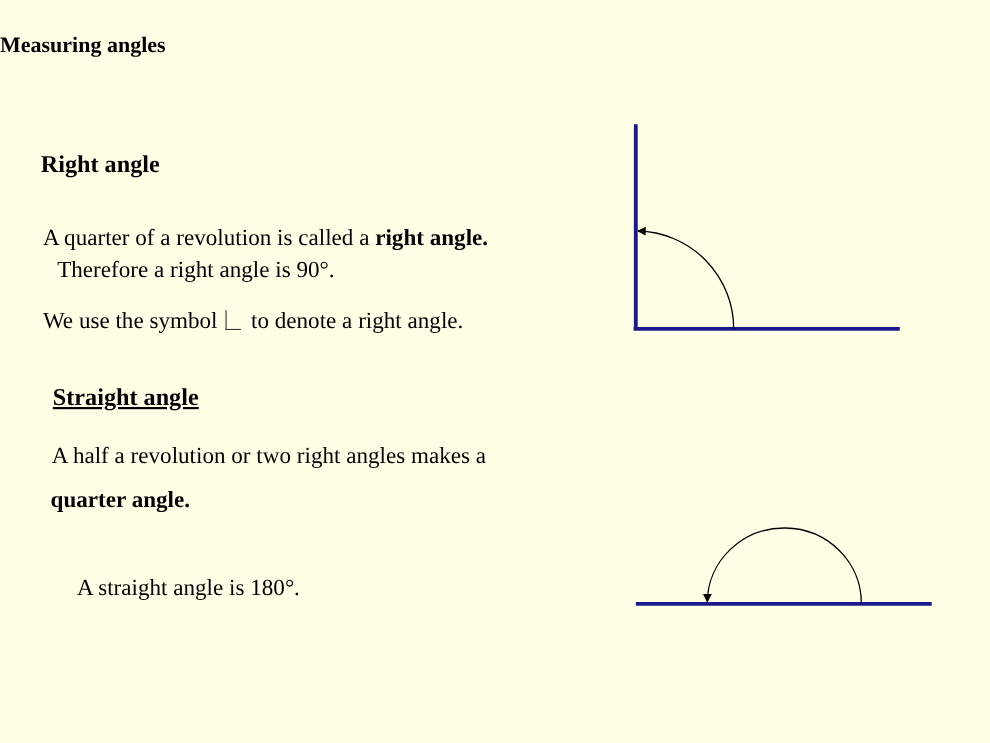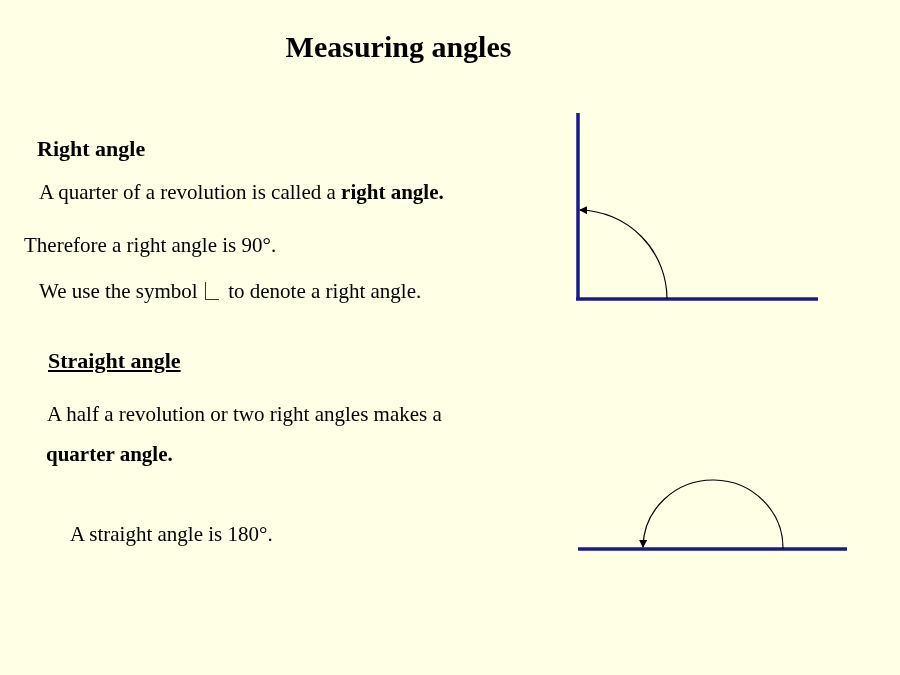--- a/index.html
+++ b/index.html
@@ -10,23 +10,23 @@
       width: 900px;
       height: 675px;
       background: #ffffe6;
       position: relative;
       overflow: hidden;
       font-family: "Liberation Serif", "DejaVu Serif", serif;
       color: #000;
     }
     .abs { position: absolute; white-space: nowrap; }
     .title {
-      left: 0; width: 797px; text-align: center;
+      left: 0; width: 797px; text-align: left;
       top: 30px;
-      font-size: 30px; font-weight: bold;
+      font-size: 20px; font-weight: bold;
     }
     .heading {
       font-size: 22px; font-weight: bold;
     }
     .body-text {
       font-size: 21px;
     }
     .bold { font-weight: bold; }
     .ra-symbol {
       display: inline-block;
@@ -45,25 +45,25 @@
   </style>
 </head>
 <body>
 
 <div>
 
   <div class="abs title">Measuring angles</div>
 
   <div class="abs heading" style="left:37px; top:136px;">Right angle</div>
 
-  <div class="abs body-text" style="left:39px; top:180px;">
+  <div class="abs body-text" style="left:39px; top:204px;">
     <span>A quarter of a revolution is called a </span><span class="bold">right angle.</span>
   </div>
 
-  <div class="abs body-text" style="left:24px; top:233px;text-align:right;">Therefore a right angle is 90°.</div>
+  <div class="abs body-text" style="left:52px; top:233px;text-align:right;">Therefore a right angle is 90°.</div>
 
   <div class="abs body-text" style="left:39px; top:279px;">
     <span>We use the symbol</span>
     <span class="ra-symbol"></span>
     <span>to denote a right angle.</span>
   </div>
 
   <div class="abs heading" style="left:48px; top:348px;text-decoration:underline;">Straight angle</div>
 
   <div class="abs body-text" style="left:47px; top:402px;">A half a revolution or two right angles  makes a</div>

